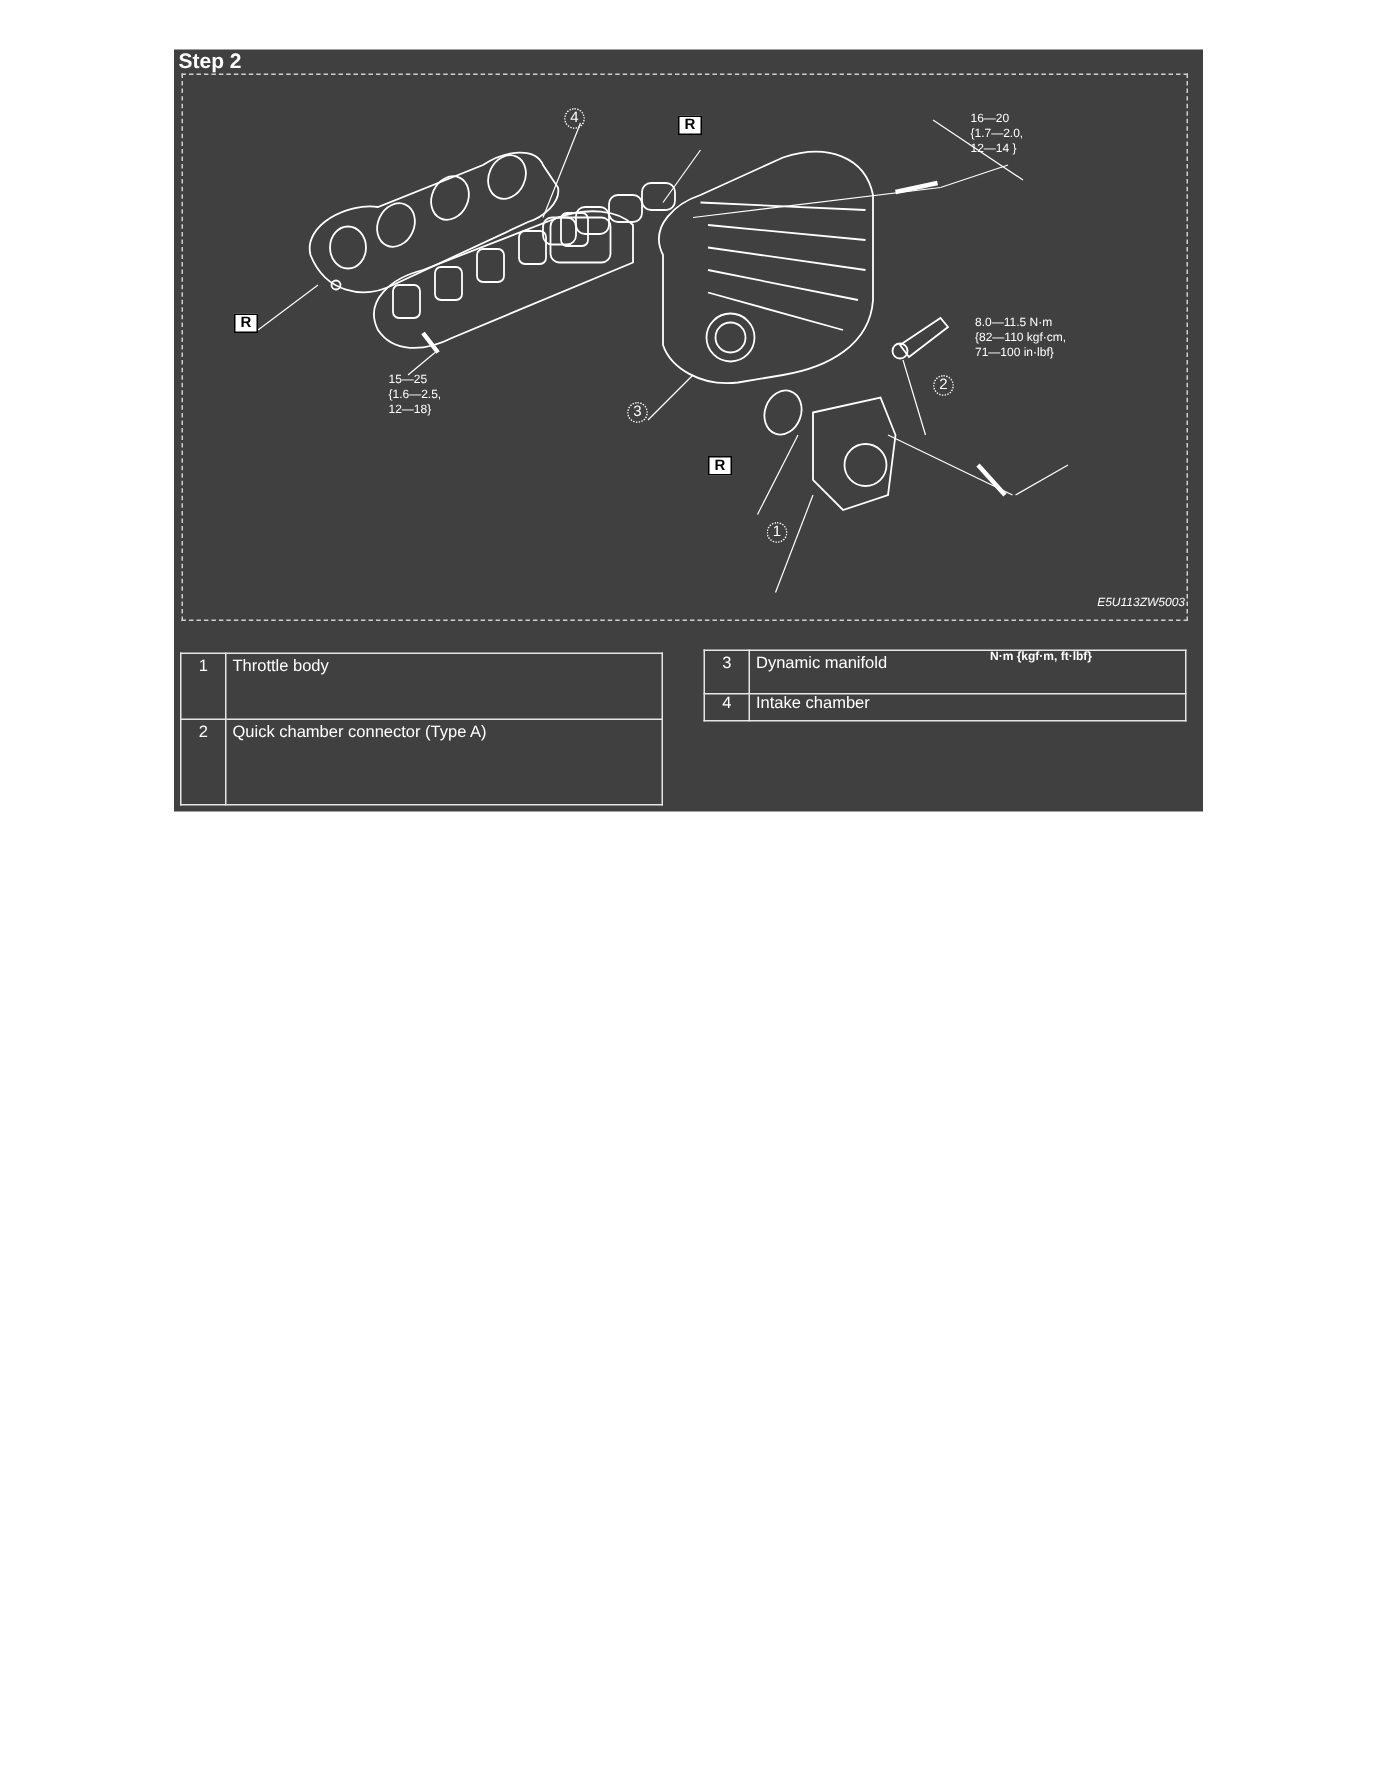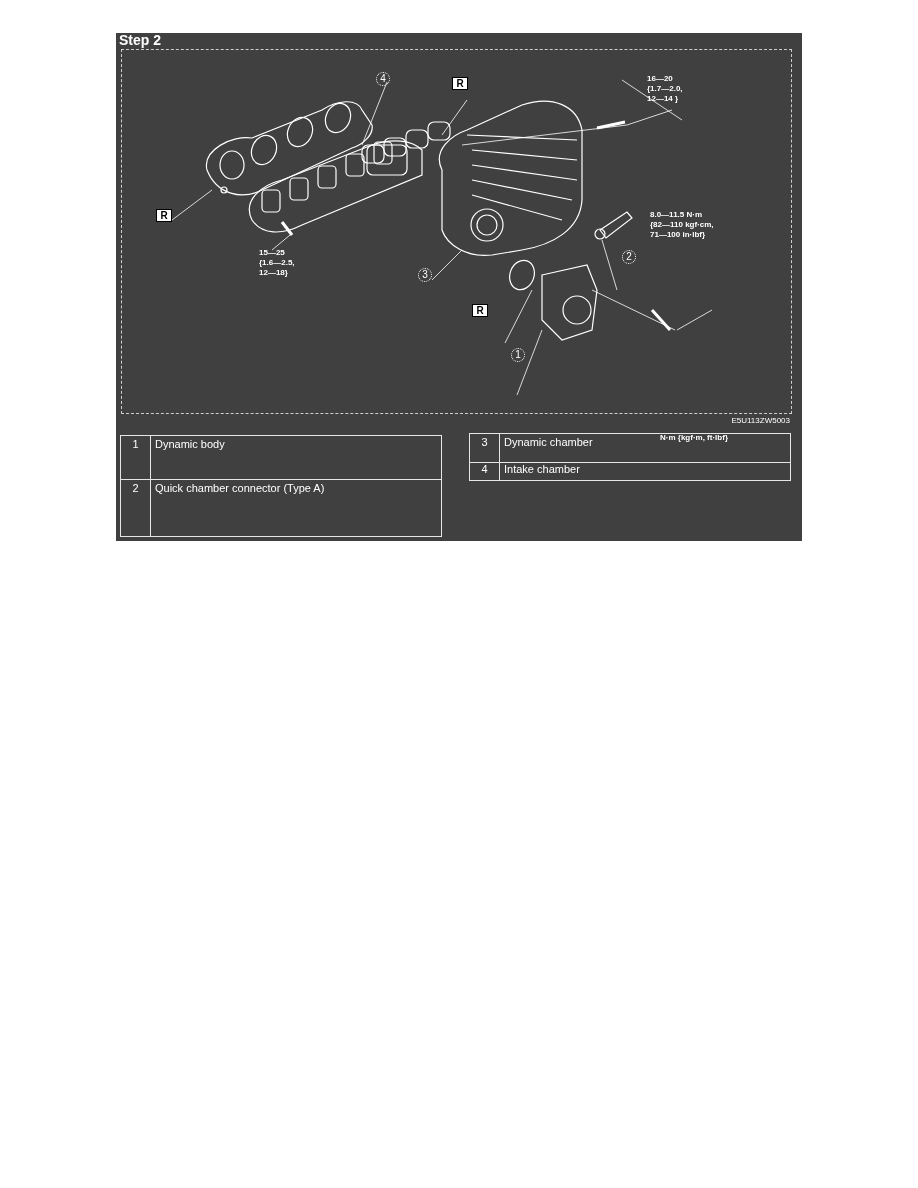--- a/index.html
+++ b/index.html
@@ -3,23 +3,23 @@
 <meta charset="utf-8">
 <style>
   html, body { margin: 0; padding: 0; background: #ffffff; }
   body { width: 918px; height: 1188px; position: relative; overflow: hidden;
          font-family: "Liberation Sans", sans-serif; }
   .panel { position: absolute; left: 116px; top: 33px; width: 686px; height: 508px; background: #404040; }
   .step-title { position: absolute; left: 3px; top: 0px; color: #fff; font-weight: bold; font-size: 14px; line-height: 15px; }
   .frame { position: absolute; left: 5px; top: 16px; width: 669px; height: 363px;
            border: 1px dashed #cfcfcf; }
   .diagram { position: absolute; left: 0; top: 0; width: 669px; height: 363px; }
-  .torque { position: absolute; color: #fff; font-weight: bold; font-size: 8px; line-height: 10px; white-space: pre; }
+  .torque { position: absolute; color: #fff; font-weight: normal; font-size: 8px; line-height: 10px; white-space: pre; }
   .units { position: absolute; color: #fff; font-weight: bold; font-size: 8px; }
-  .figid { position: absolute; right: 12px; top: 383px; color: #fff; font-size: 8px; }
+  .figid { position: absolute; right: 12px; top: 364px; color: #fff; font-size: 8px; font-style: italic; }
   table.legend { position: absolute; border-collapse: collapse; color: #fff; font-size: 11px; }
   table.legend td { border: 1px solid #e6e6e6; vertical-align: top; padding: 2px 4px; }
   table.legend td.num { width: 21px; text-align: center; }
   .rbadge { position: absolute; background: #fff; color: #000; font-size: 10px; font-weight: bold;
             width: 14px; height: 11px; line-height: 11px; text-align: center; border: 1px solid #000; }
   .callout { position: absolute; color: #fff; font-size: 10px; width: 12px; height: 12px; line-height: 12px;
              text-align: center; border: 1px dotted #fff; border-radius: 50%; }
 </style>
 </head>
 <body>
@@ -120,34 +120,34 @@
 
     <div class="units" style="left:538px; top:343px;margin-top:40px;">N·m {kgf·m, ft·lbf}</div>
   </div>
 
   <div class="figid">E5U113ZW5003</div>
 
   <table class="legend" style="left:4px; top:402px; width:322px;">
     <tbody>
         <tr style="height:44px;">
       <td class="num">1</td>
-      <td>Dynamic body</td>
+      <td>Throttle body</td>
     </tr>
     <tr style="height:57px;">
       <td class="num">2</td>
       <td>Quick chamber connector (Type A)</td>
     </tr>
   </tbody>
     </table>
 
   <table class="legend" style="left:353px; top:400px; width:322px;">
     <tbody>
         <tr style="height:29px;">
       <td class="num">3</td>
-      <td>Dynamic chamber</td>
+      <td>Dynamic manifold</td>
     </tr>
     <tr style="height:18px;">
       <td class="num" style="padding-top:0;padding-bottom:0;">4</td>
       <td style="padding-top:0;padding-bottom:0;">Intake chamber</td>
     </tr>
   </tbody>
     </table>
 </div>
 
 </body></html>

